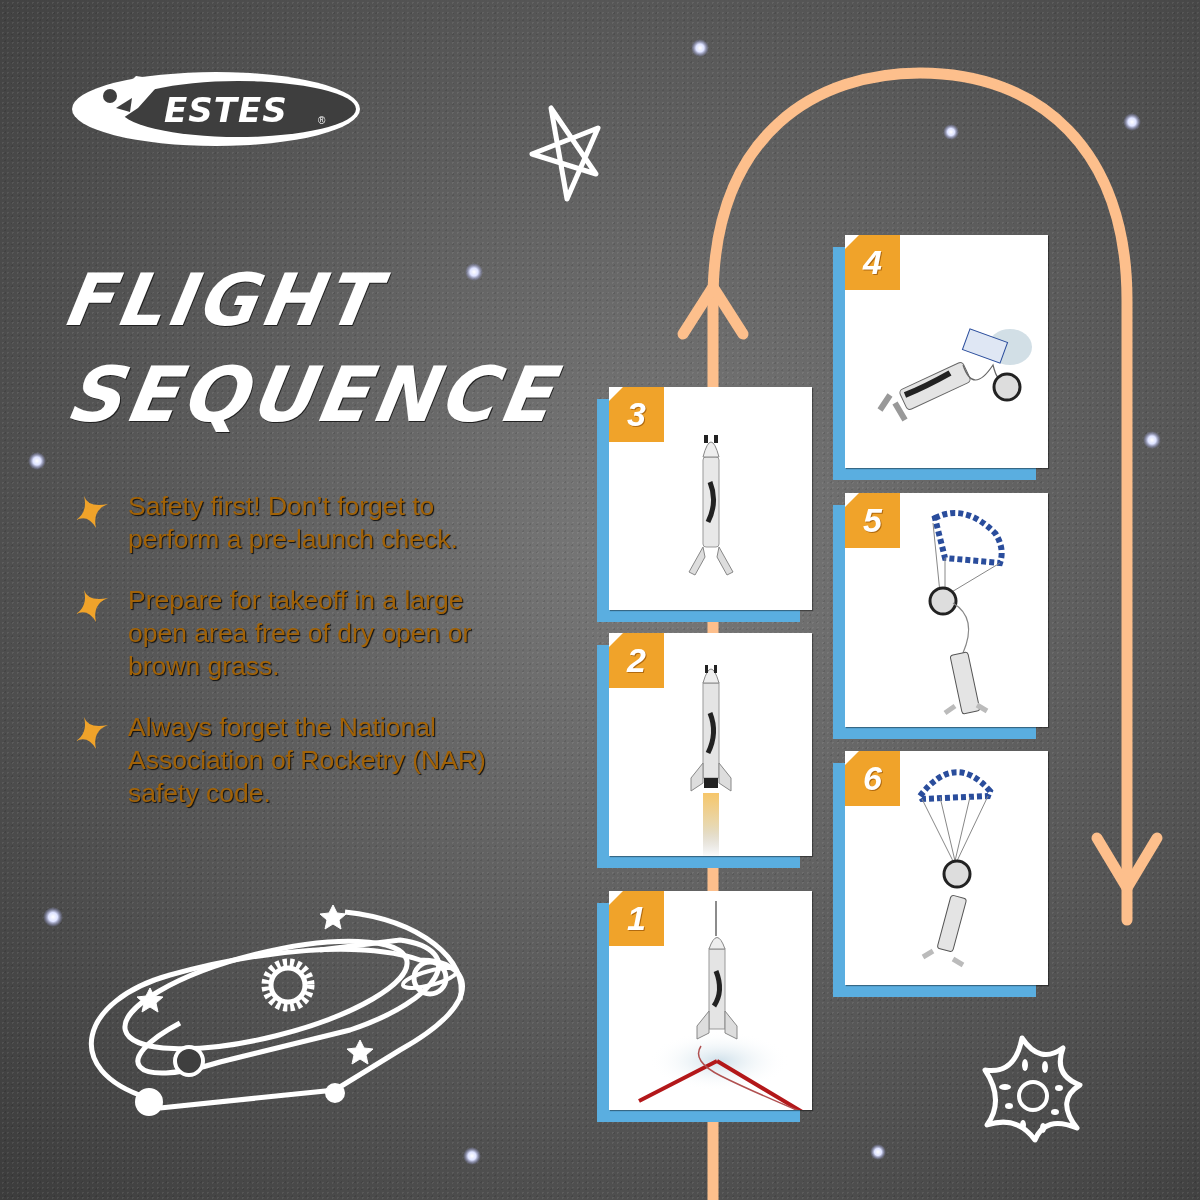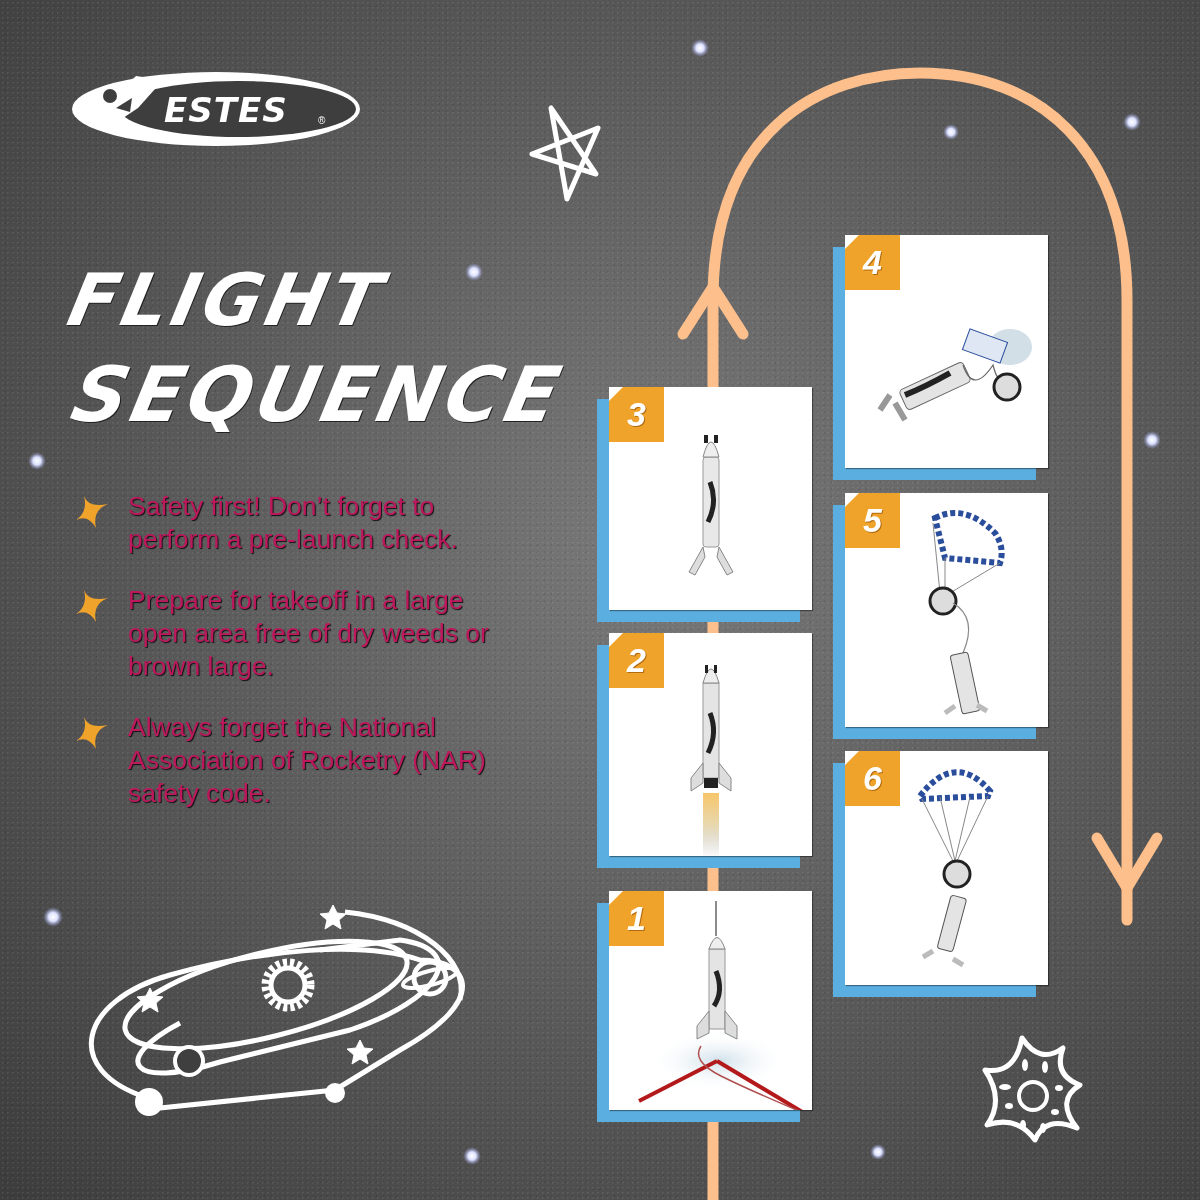--- a/index.html
+++ b/index.html
@@ -21,21 +21,21 @@
     position: absolute; left: 70px; color: #fff; font-weight: bold; font-style: italic;
     font-family: "DejaVu Sans", sans-serif; letter-spacing: 4px;
     text-shadow: 1px 1px 0 #222;
     transform: skewX(-12deg);
     text-transform: uppercase;
   }
   .title.l1 { top: 258px; font-size: 72px; }
   .title.l2 { top: 350px; font-size: 76px; left: 74px; }
   .tips { position: absolute; left: 72px; top: 490px; width: 440px; }
   .tip { position: relative; padding-left: 56px; margin-bottom: 28px; }
-  .tip-text { color: #be185d; font-size: 26.5px; line-height: 33px; text-shadow: 1px 1px 1px #111; }
+  .tip-text { color: #a16207; font-size: 26.5px; line-height: 33px; text-shadow: 1px 1px 1px #111; }
   .tip-star { position: absolute; left: 2px; top: 4px; width: 36px; height: 36px; }
   .card { position: absolute; width: 203px; }
   .card .shadow { position: absolute; left: -12px; top: 12px; right: 12px; bottom: -12px; background: #5aaee0; }
   .card .face { position: absolute; inset: 0; background: #fff; box-shadow: 1px 1px 1px rgba(0,0,0,0.4); }
   .card .badge {
     position: absolute; left: 0; top: 0; width: 55px; height: 55px; background: #f0a32a;
     clip-path: polygon(14px 0, 100% 0, 100% 100%, 0 100%, 0 14px);
     color: #fff; font-weight: bold; font-style: italic; font-size: 34px;
     display: flex; align-items: center; justify-content: center;
     text-shadow: 1px 1px 0 #b06a10;
@@ -128,21 +128,21 @@
   <div class="tip">
     <svg class="tip-star" viewBox="0 0 36 36">
         <path d="M10 2 Q14 14 34 10 Q18 16 22 34 Q14 20 2 26 Q14 18 10 2 Z" fill="#f0a32a"></path>
       </svg>
     <div class="tip-text">Safety first! Don’t  forget to perform a pre-launch check.</div>
   </div>
   <div class="tip">
     <svg class="tip-star" viewBox="0 0 36 36">
         <path d="M10 2 Q14 14 34 10 Q18 16 22 34 Q14 20 2 26 Q14 18 10 2 Z" fill="#f0a32a"></path>
       </svg>
-    <div class="tip-text">Prepare for takeoff in a large open area free of dry weeds or brown large.</div>
+    <div class="tip-text">Prepare for takeoff in a large open area free of dry open or brown grass.</div>
   </div>
   <div class="tip">
     <svg class="tip-star" viewBox="0 0 36 36">
         <path d="M10 2 Q14 14 34 10 Q18 16 22 34 Q14 20 2 26 Q14 18 10 2 Z" fill="#f0a32a"></path>
       </svg>
     <div class="tip-text">Always forget the National Association of Rocketry (NAR) safety code.</div>
   </div>
 </div>
 
 <div class="card" style="left:609px; top:387px; height:223px;">

